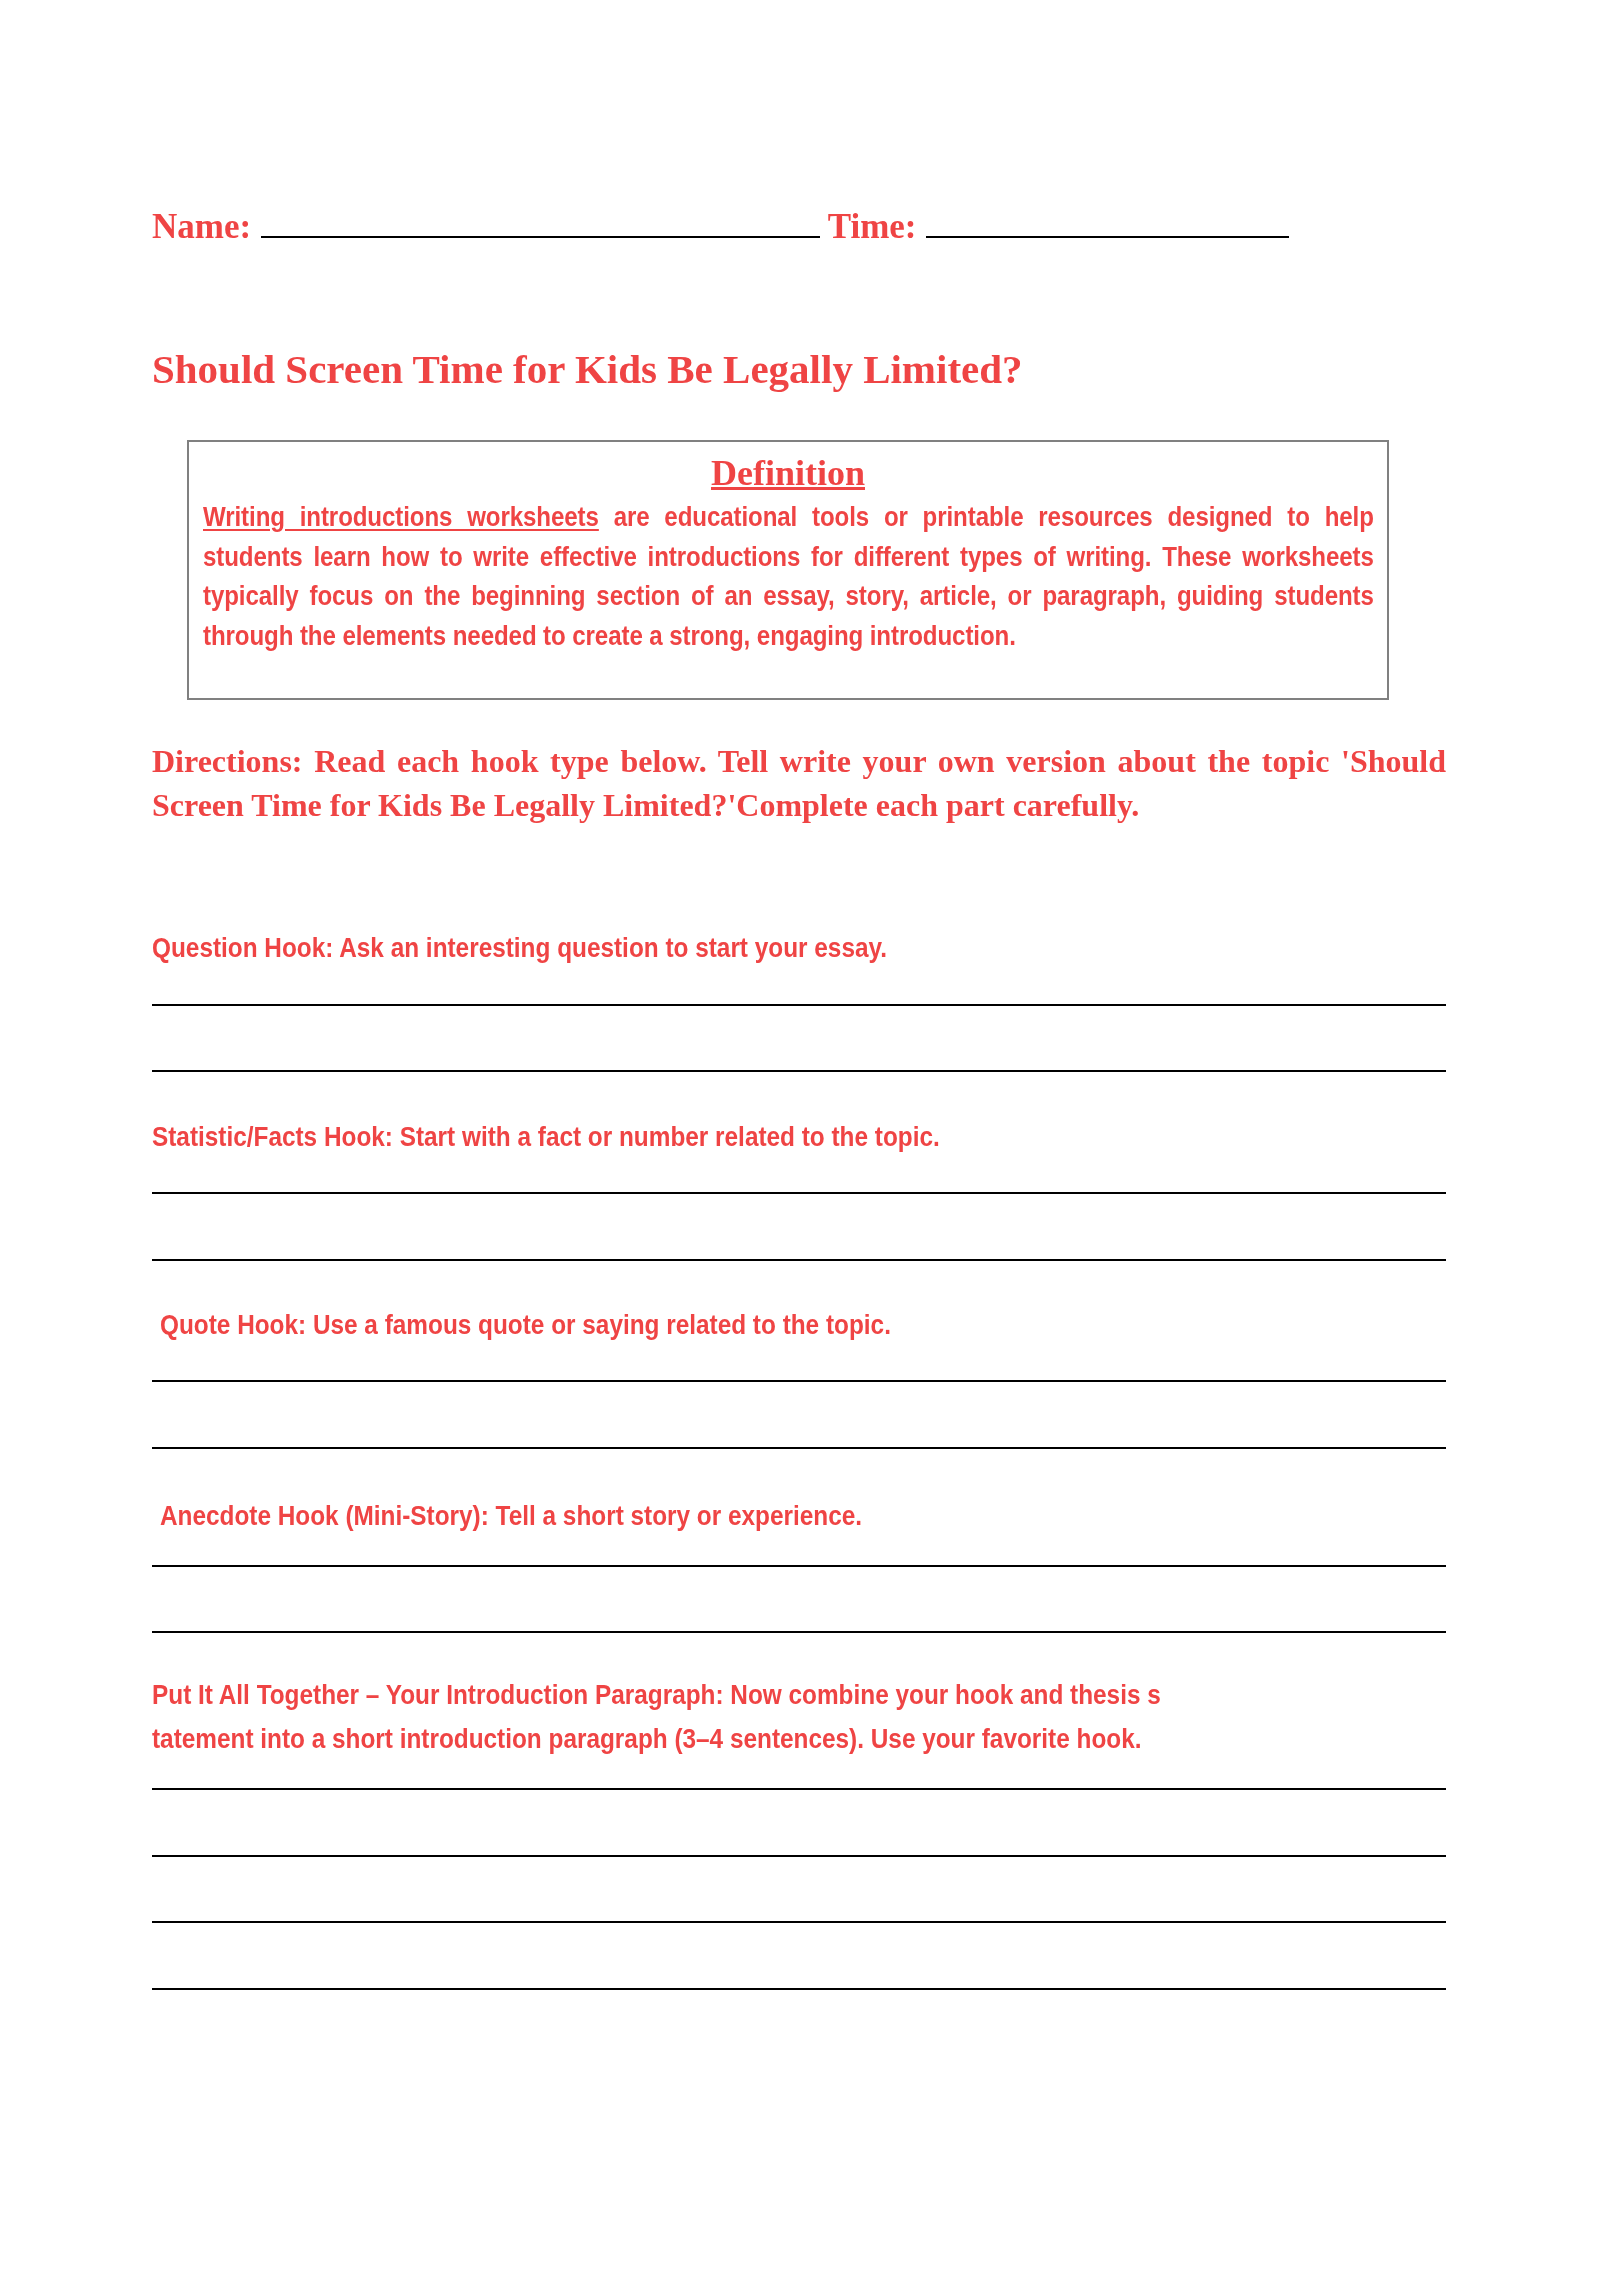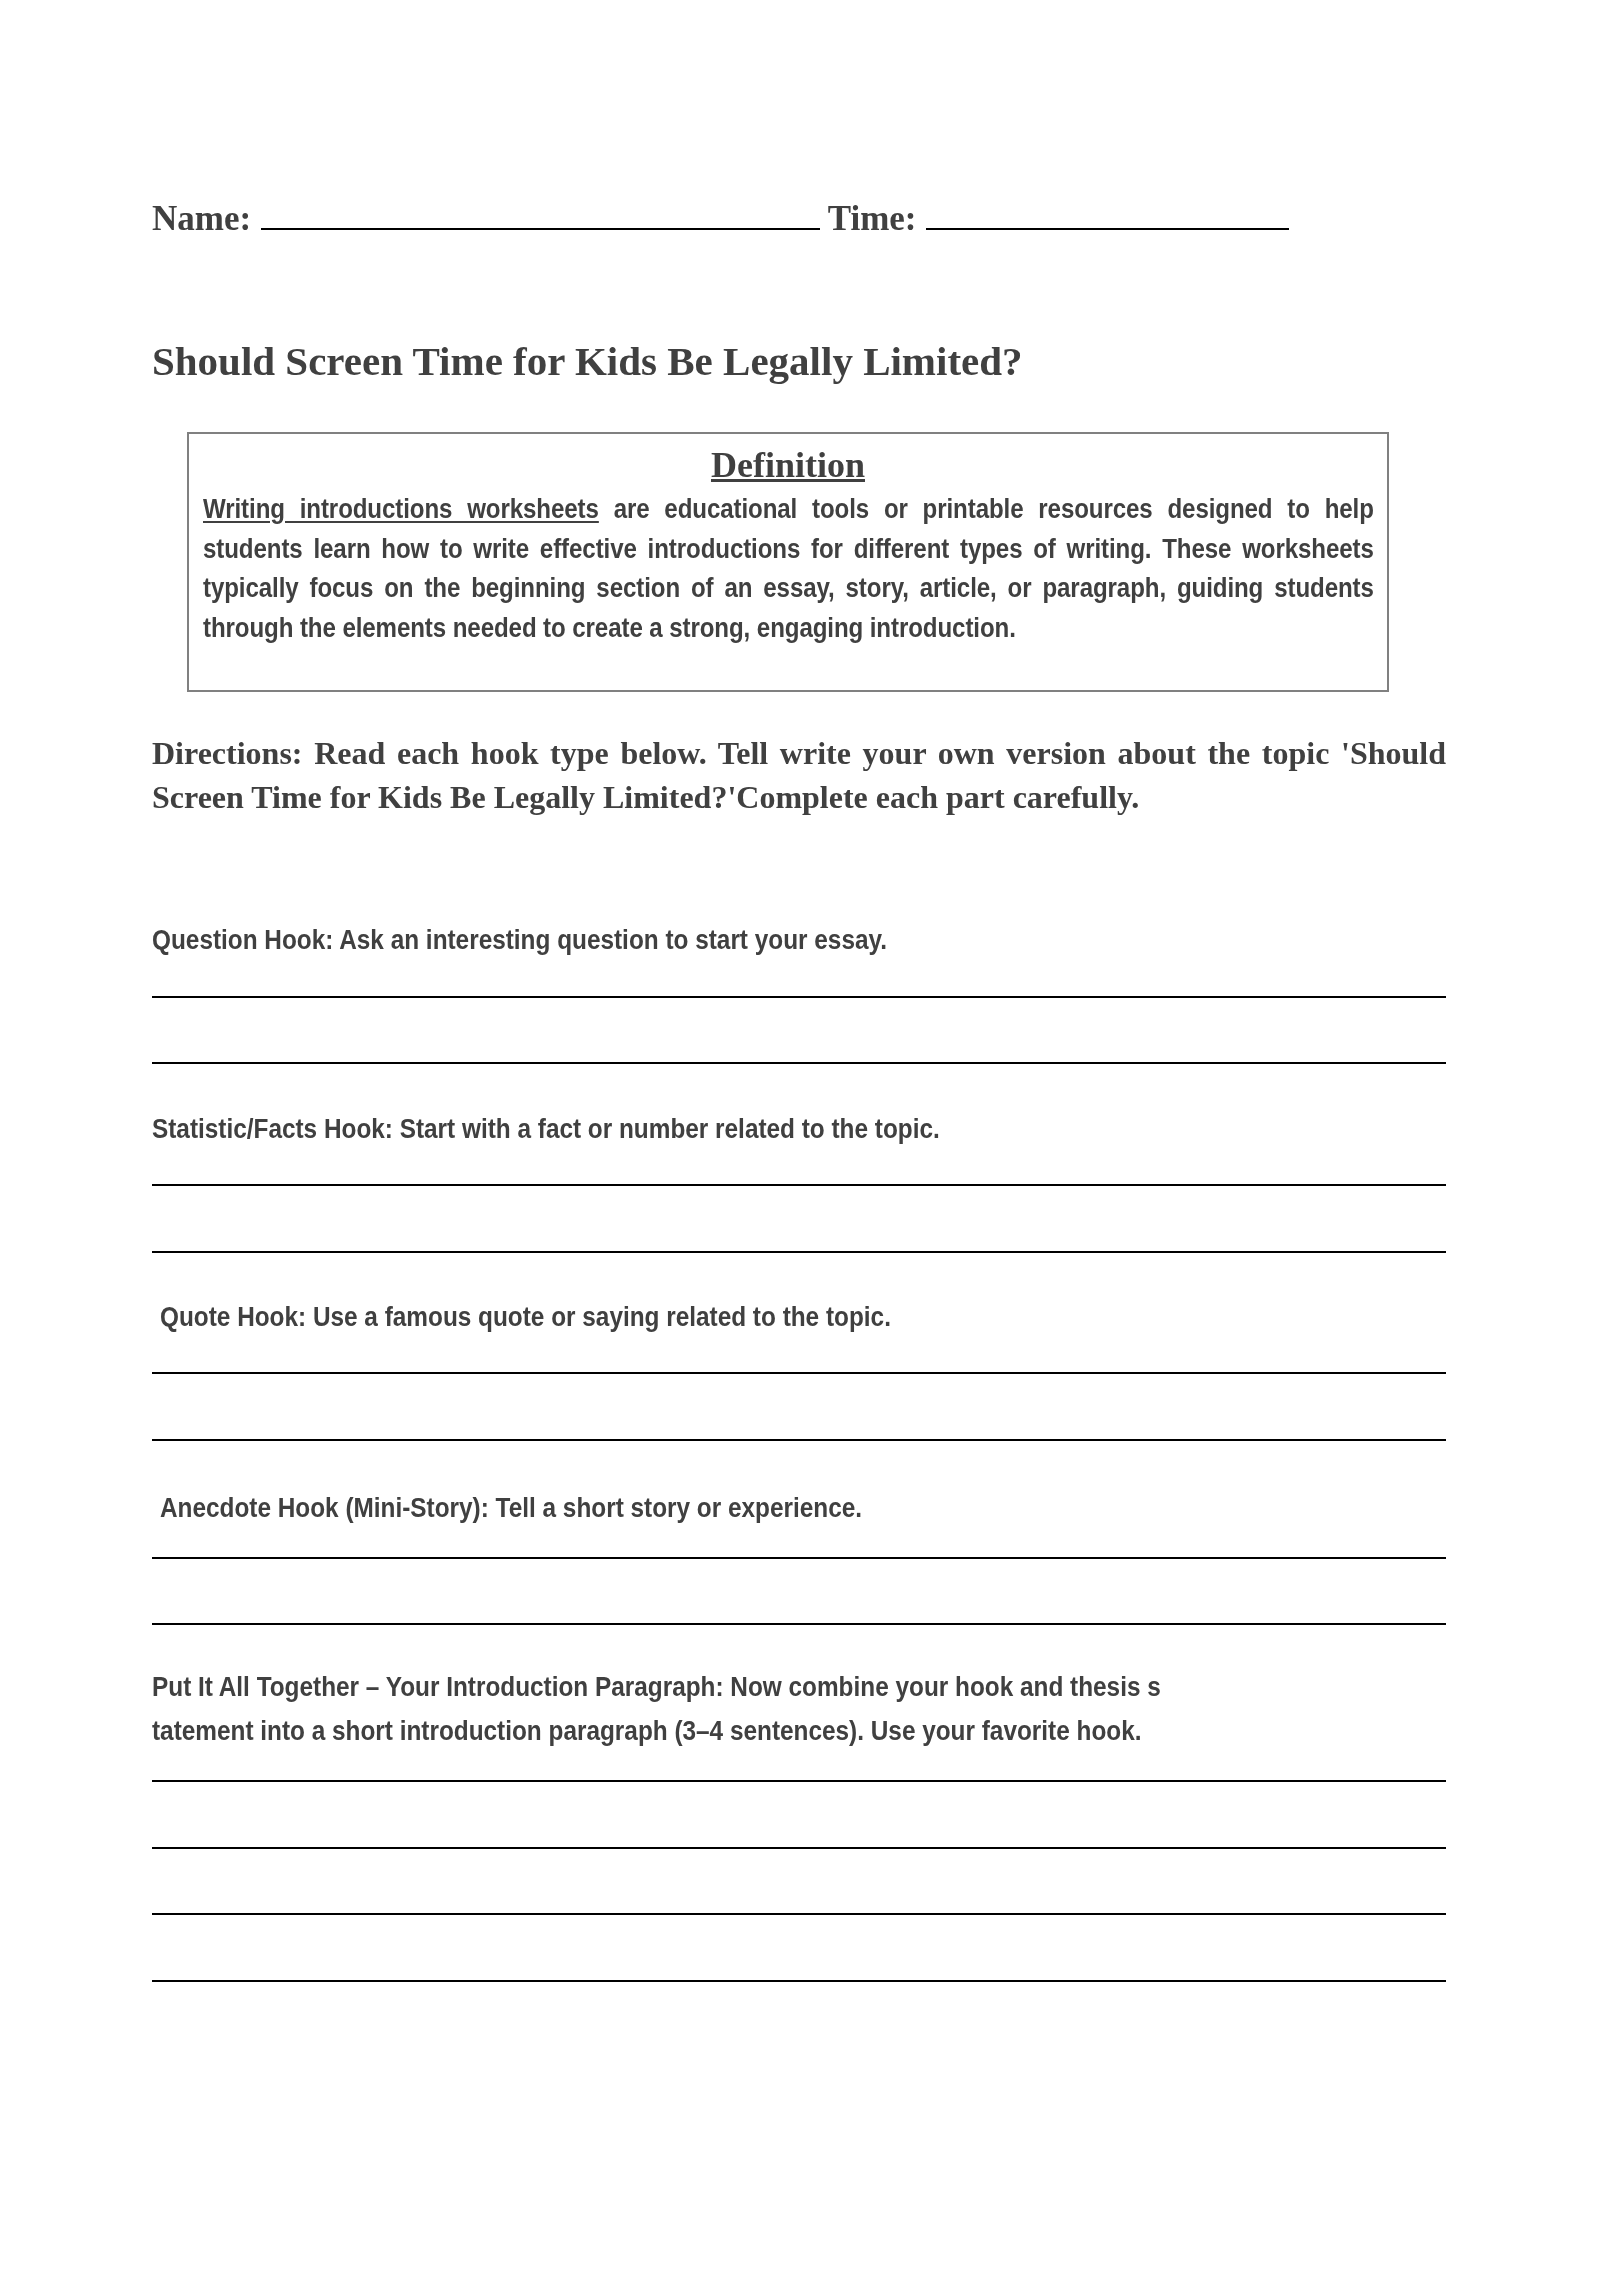--- a/index.html
+++ b/index.html
@@ -5,24 +5,24 @@
   html, body {
     margin: 0;
     padding: 0;
     background: #ffffff;
   }
   .page {
     position: relative;
     width: 1621px;
     height: 2017px;
     background: #ffffff;
-    margin: 8px auto;
+    margin: 16px auto;
     overflow: hidden;
     font-family: "Liberation Serif", serif;
-    color: #404040;
+    color: #ef4444;
     -webkit-font-smoothing: none;
   }
   .sheet {
     position: absolute;
     left: 152px;
     top: 0;
     width: 1318px;
     height: 2293px;
   }
 

